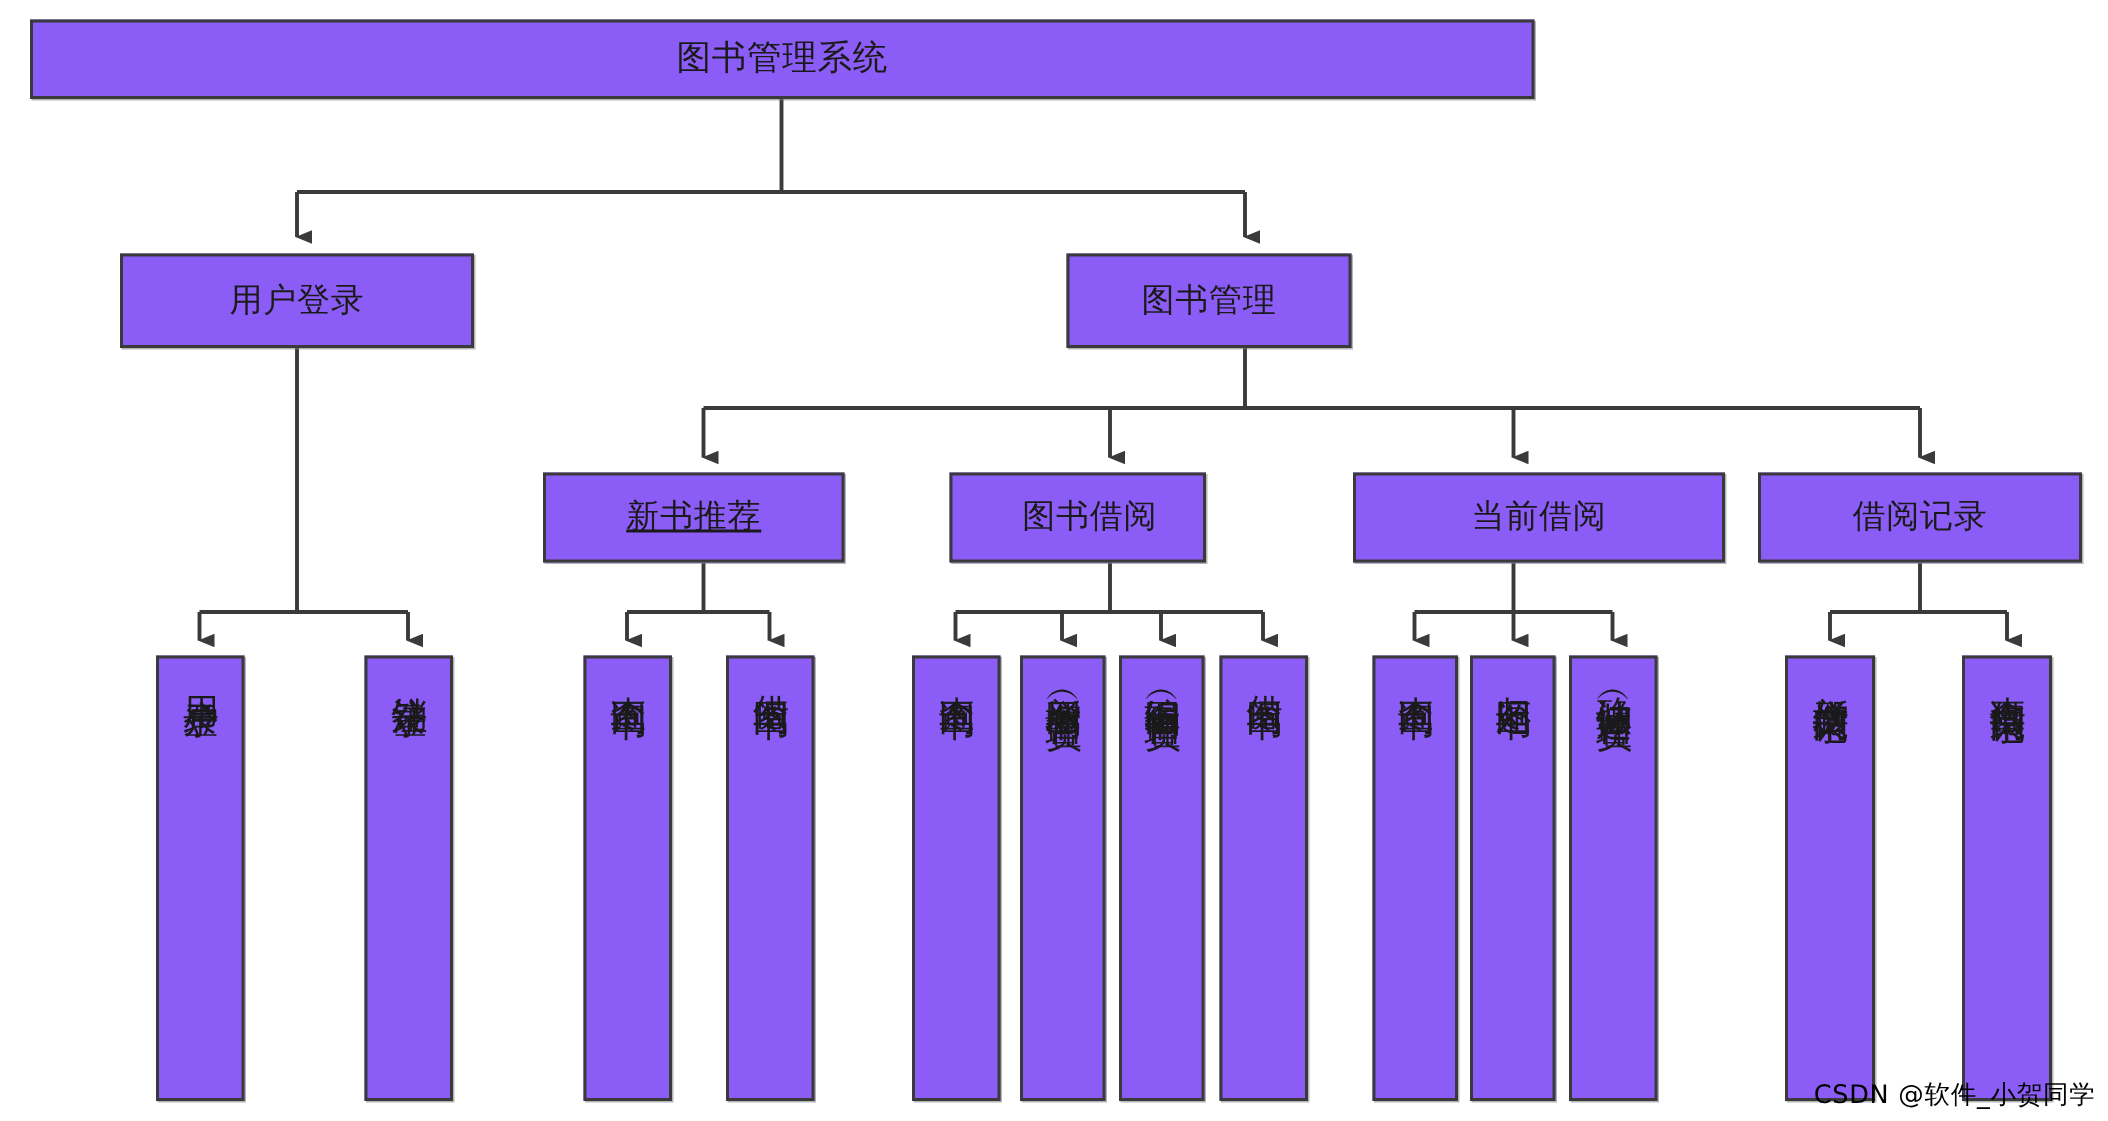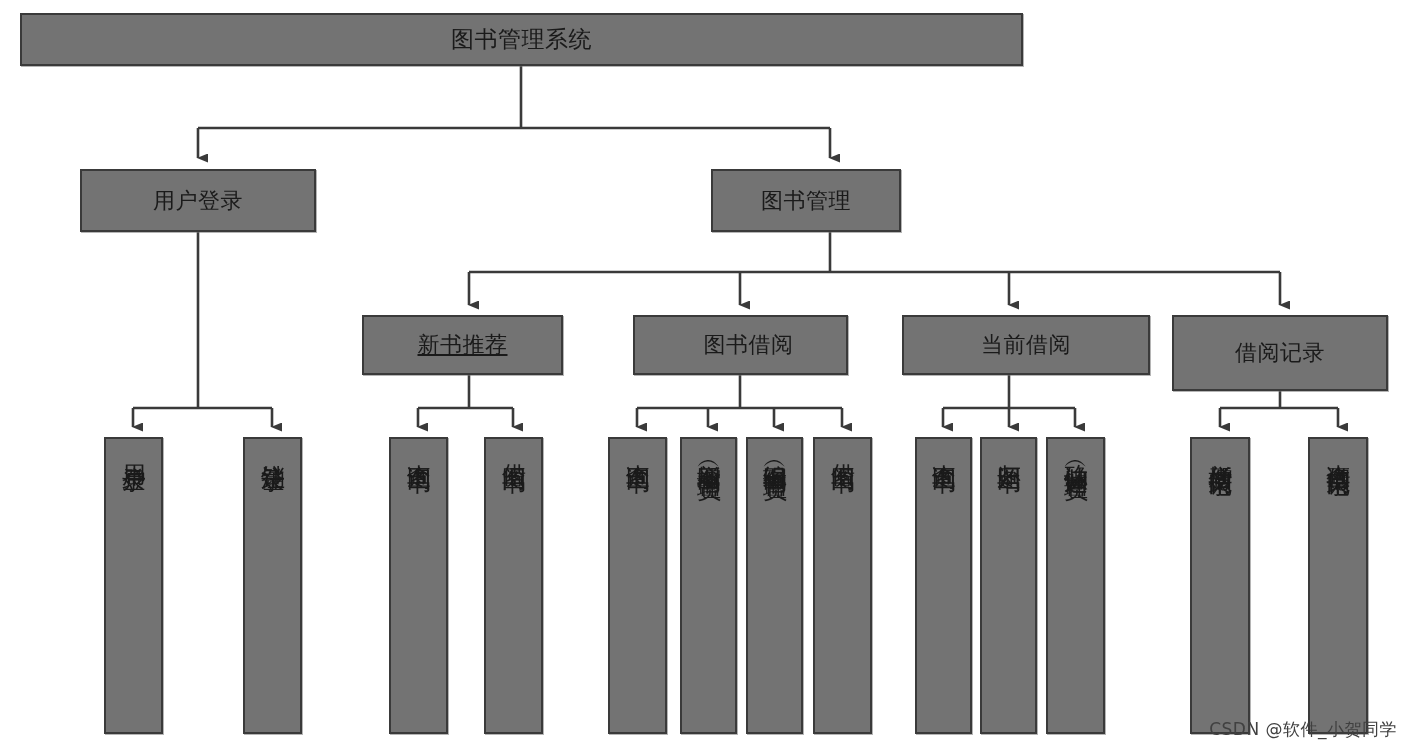--- a/index.html
+++ b/index.html
@@ -22,21 +22,21 @@
     position: absolute;
     left: 0;
     top: 0;
     width: 1405px;
     height: 747px;
     pointer-events: none;
   }
   .node {
     position: absolute;
     box-sizing: border-box;
-    background: #737373;
+    background: #8b5cf6;
     border: 2px solid #3a3a3a;
     display: flex;
     align-items: center;
     justify-content: center;
     text-align: center;
     color: #1a1a1a;
     box-shadow: 1px 1px 0 rgba(120,120,120,0.55);
   }
   .node-label {
     display: block;
@@ -63,21 +63,21 @@
     font-size: 24px;
     line-height: 1.04;
     letter-spacing: 2px;
     white-space: nowrap;
   }
   #watermark {
     position: absolute;
     right: 8px;
     bottom: 6px;
     font-size: 17px;
-    color: #404040;
+    color: #000000;
     letter-spacing: 0.5px;
     white-space: nowrap;
     user-select: none;
   }
 </style>
 </head>
 <body>
 
 <div id="diagram-root">
 
@@ -146,29 +146,29 @@
   </div>
 
   <div class="node level-mid" style="left:711px; top:169px; width:190px; height:63px;">
     <span class="node-label">图书管理</span>
   </div>
 
   <div class="node level-mid" style="left:362px; top:315px; width:201px; height:60px;text-decoration:underline;">
     <span class="node-label">新书推荐</span>
   </div>
 
-  <div class="node level-mid" style="left:633px; top:315px; width:215px; height:60px;padding-left:16px;">
+  <div class="node level-mid" style="left:633px; top:315px; width:171px; height:60px;padding-left:16px;">
     <span class="node-label">图书借阅</span>
   </div>
 
   <div class="node level-mid" style="left:902px; top:315px; width:248px; height:60px;">
     <span class="node-label">当前借阅</span>
   </div>
 
-  <div class="node level-mid" style="left:1172px; top:315px; width:216px; height:76px;">
+  <div class="node level-mid" style="left:1172px; top:315px; width:216px; height:60px;">
     <span class="node-label">借阅记录</span>
   </div>
 
   <div class="node leaf" style="left:104px; top:437px; width:59px; height:297px;">
     <span class="node-label">用户登录</span>
   </div>
 
   <div class="node leaf" style="left:243px; top:437px; width:59px; height:297px;">
     <span class="node-label">注销登录</span>
   </div>

